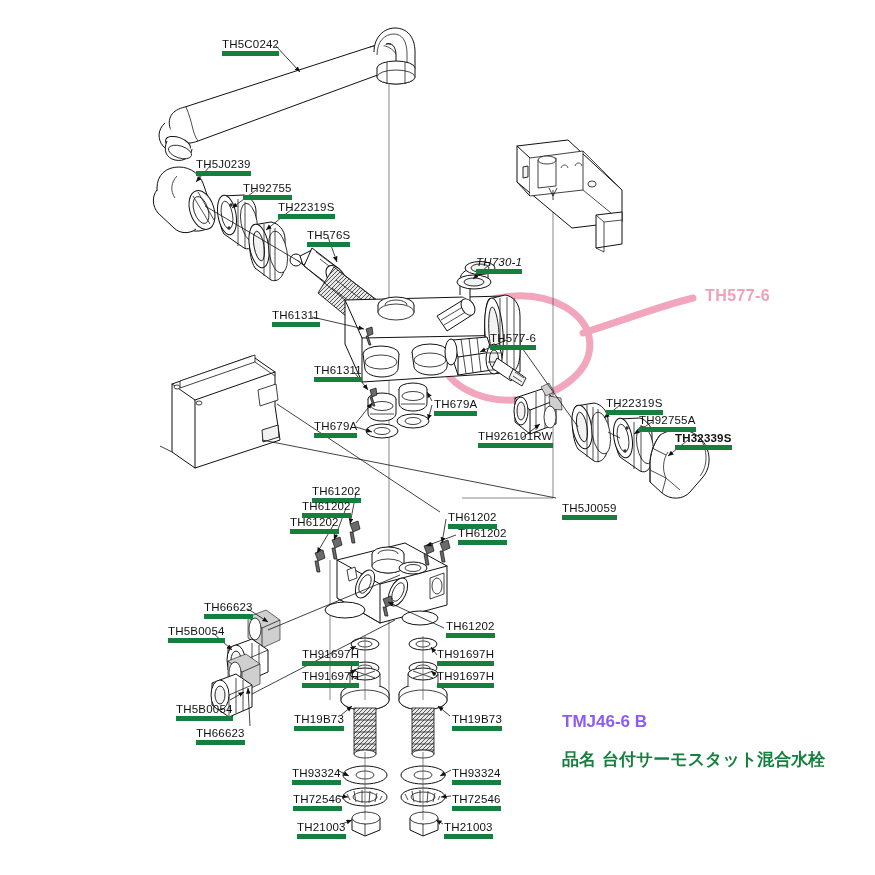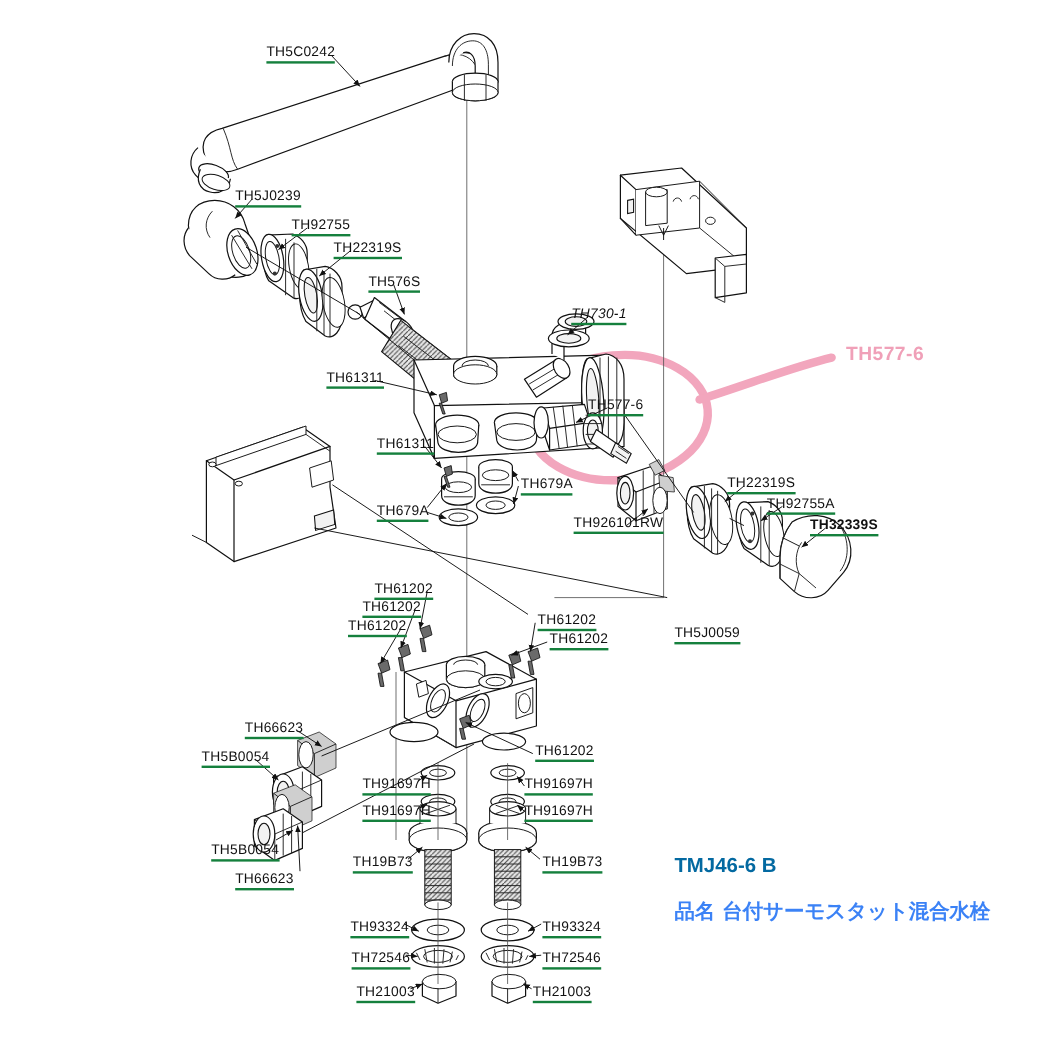--- a/index.html
+++ b/index.html
@@ -9,49 +9,49 @@
     width:875px;height:875px;overflow:hidden;position:relative;
   }
   #diagram{position:absolute;left:0;top:0;width:875px;height:875px;}
   .label{
     position:absolute;
     font-family:"Liberation Sans", sans-serif;
     font-size:11.5px;
     color:#111111;
     white-space:nowrap;
     letter-spacing:0.2px;
-    border-bottom:2px solid #15803d;
+    border-bottom:5px solid #15803d;
     line-height:13px;
     padding:0 0 0px 0;
   }
   .pink-label{
     position:absolute;
     font-family:"Liberation Sans", sans-serif;
     font-size:16px;
     font-weight:bold;
     color:#f0a0b8;
     white-space:nowrap;
     border:none;
     letter-spacing:0.4px;
   }
   .red-title{
     position:absolute;
     font-family:"Liberation Sans", sans-serif;
     font-size:17px;
     font-weight:bold;
-    color:#0369a1;
+    color:#8b5cf6;
     white-space:nowrap;
     border:none;
   }
   .red-sub{
     position:absolute;
     font-family:"DejaVu Sans", sans-serif;
     font-size:17px;
     font-weight:bold;
-    color:#3b82f6;
+    color:#15803d;
     white-space:nowrap;
     border:none;
   }
 </style>
 </head>
 <body>
 
 <svg id="diagram" viewBox="0 0 875 875" xmlns="http://www.w3.org/2000/svg">
   <defs>
     <style>
@@ -521,21 +521,21 @@
     <div class="label" style="left: 606px; top: 397px;">TH22319S</div>
     <div class="label" style="left: 639px; top: 414px;">TH92755A</div>
     <div class="label" style="left: 314px; top: 420px;">TH679A</div>
     <div class="label" style="left: 478px; top: 430px;">TH926101RW</div>
     <div class="label" style="left: 675px; top: 432px; font-weight: bold;">TH32339S</div>
     <div class="label" style="left: 312px; top: 485px;">TH61202</div>
     <div class="label" style="left: 302px; top: 500px;">TH61202</div>
     <div class="label" style="left: 290px; top: 516px;">TH61202</div>
     <div class="label" style="left: 448px; top: 511px;">TH61202</div>
     <div class="label" style="left: 458px; top: 527px;">TH61202</div>
-    <div class="label" style="left: 562px; top: 522px;">TH5J0059</div>
+    <div class="label" style="left: 562px; top: 502px;">TH5J0059</div>
     <div class="label" style="left: 204px; top: 601px;">TH66623</div>
     <div class="label" style="left: 168px; top: 625px;">TH5B0054</div>
     <div class="label" style="left: 446px; top: 620px;">TH61202</div>
     <div class="label" style="left: 302px; top: 648px;">TH91697H</div>
     <div class="label" style="left: 437px; top: 648px;">TH91697H</div>
     <div class="label" style="left: 302px; top: 670px;">TH91697H</div>
     <div class="label" style="left: 437px; top: 670px;">TH91697H</div>
     <div class="label" style="left: 176px; top: 703px;">TH5B0054</div>
     <div class="label" style="left: 294px; top: 713px;">TH19B73</div>
     <div class="label" style="left: 452px; top: 713px;">TH19B73</div>

